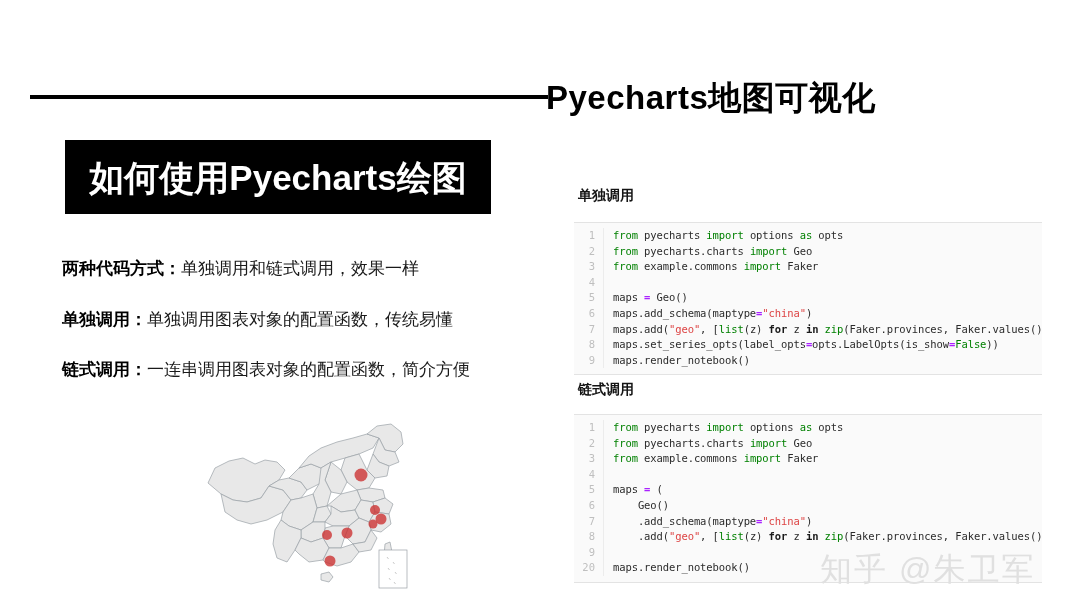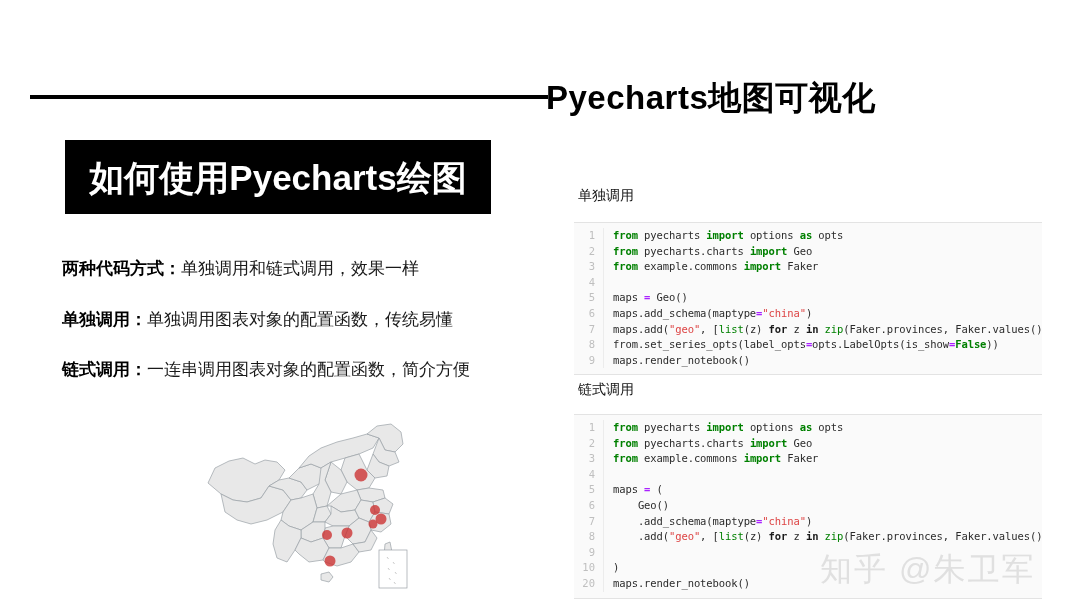--- a/index.html
+++ b/index.html
@@ -102,21 +102,21 @@
     font-weight: bold;
     letter-spacing: 0.5px;
     white-space: nowrap;
     color: #000;
   }
 
   .section-heading {
     position: absolute;
     left: 38px;
     font-size: 14px;
-    font-weight: normal;
+    font-weight: bold;
     color: #141414;
     white-space: nowrap;
   }
   #heading-0 { top: 187px; }
   #heading-1 { top: 381px; }
 
   .code-block {
     position: absolute;
     left: 34px;
     width: 468px;
@@ -154,21 +154,21 @@
     align-self: stretch;
     background: #ececec;
   }
   .cd {
     padding-left: 9px;
     font-family: "DejaVu Sans Mono", "Liberation Mono", monospace;
     font-size: 10.5px;
     color: #2b2b2b;
     letter-spacing: -0.1px;
   }
-  .kw   { color: #008000; font-weight: bold; }
+  .kw   { color: #008000; font-weight: normal; }
   .kw2  { color: #1a1a1a; font-weight: bold; }
   .bi   { color: #008000; }
   .str  { color: #dd4444; }
   .op   { color: #aa22ff; font-weight: bold; }
 
   
   #watermark {
     position: absolute;
     left: 820px;
     top: 548px;
@@ -291,34 +291,33 @@
 
   <div class="section-heading" id="heading-0">单独调用</div>
   <div class="code-block" id="code-block-0">
       <div class="code-row"><span class="ln">1</span><span class="code-gutter-line"></span><span class="cd"><span class="kw">from </span><span>pyecharts </span><span class="kw">import </span><span>options </span><span class="kw">as </span><span>opts</span></span></div>
       <div class="code-row"><span class="ln">2</span><span class="code-gutter-line"></span><span class="cd"><span class="kw">from </span><span>pyecharts.charts </span><span class="kw">import </span><span>Geo</span></span></div>
       <div class="code-row"><span class="ln">3</span><span class="code-gutter-line"></span><span class="cd"><span class="kw">from </span><span>example.commons </span><span class="kw">import </span><span>Faker</span></span></div>
       <div class="code-row"><span class="ln">4</span><span class="code-gutter-line"></span><span class="cd">&nbsp;</span></div>
       <div class="code-row"><span class="ln">5</span><span class="code-gutter-line"></span><span class="cd"><span>maps </span><span class="op">=</span><span> Geo()</span></span></div>
       <div class="code-row"><span class="ln">6</span><span class="code-gutter-line"></span><span class="cd"><span>maps.add_schema(maptype</span><span class="op">=</span><span class="str">"china"</span><span>)</span></span></div>
       <div class="code-row"><span class="ln">7</span><span class="code-gutter-line"></span><span class="cd"><span>maps.add(</span><span class="str">"geo"</span><span>, [</span><span class="bi">list</span><span>(z) </span><span class="kw2">for</span><span> z </span><span class="kw2">in</span><span> </span><span class="bi">zip</span><span>(Faker.provinces, Faker.values())])</span></span></div>
-      <div class="code-row"><span class="ln">8</span><span class="code-gutter-line"></span><span class="cd"><span>from.set_series_opts(label_opts</span><span class="op">=</span><span>opts.LabelOpts(is_show</span><span class="op">=</span><span class="kw">False</span><span>))</span></span></div>
+      <div class="code-row"><span class="ln">8</span><span class="code-gutter-line"></span><span class="cd"><span>maps.set_series_opts(label_opts</span><span class="op">=</span><span>opts.LabelOpts(is_show</span><span class="op">=</span><span class="kw">False</span><span>))</span></span></div>
       <div class="code-row"><span class="ln">9</span><span class="code-gutter-line"></span><span class="cd"><span>maps.render_notebook()</span></span></div>
     </div>
 
   <div class="section-heading" id="heading-1">链式调用</div>
   <div class="code-block" id="code-block-1">
       <div class="code-row"><span class="ln">1</span><span class="code-gutter-line"></span><span class="cd"><span class="kw">from </span><span>pyecharts </span><span class="kw">import </span><span>options </span><span class="kw">as </span><span>opts</span></span></div>
       <div class="code-row"><span class="ln">2</span><span class="code-gutter-line"></span><span class="cd"><span class="kw">from </span><span>pyecharts.charts </span><span class="kw">import </span><span>Geo</span></span></div>
       <div class="code-row"><span class="ln">3</span><span class="code-gutter-line"></span><span class="cd"><span class="kw">from </span><span>example.commons </span><span class="kw">import </span><span>Faker</span></span></div>
       <div class="code-row"><span class="ln">4</span><span class="code-gutter-line"></span><span class="cd">&nbsp;</span></div>
       <div class="code-row"><span class="ln">5</span><span class="code-gutter-line"></span><span class="cd"><span>maps </span><span class="op">=</span><span> (</span></span></div>
       <div class="code-row"><span class="ln">6</span><span class="code-gutter-line"></span><span class="cd"><span>    Geo()</span></span></div>
       <div class="code-row"><span class="ln">7</span><span class="code-gutter-line"></span><span class="cd"><span>    .add_schema(maptype</span><span class="op">=</span><span class="str">"china"</span><span>)</span></span></div>
       <div class="code-row"><span class="ln">8</span><span class="code-gutter-line"></span><span class="cd"><span>    .add(</span><span class="str">"geo"</span><span>, [</span><span class="bi">list</span><span>(z) </span><span class="kw2">for</span><span> z </span><span class="kw2">in</span><span> </span><span class="bi">zip</span><span>(Faker.provinces, Faker.values())])</span></span></div>
       <div class="code-row"><span class="ln">9</span><span class="code-gutter-line"></span></div>
-      <div class="code-row"><span class="ln">10</span><span class="code-gutter-line"></span><span class="cd"><span>)</span></span></div>
       <div class="code-row"><span class="ln">20</span><span class="code-gutter-line"></span><span class="cd"><span>maps.render_notebook()</span></span></div>
     </div>
 
 </div>
 
 <div id="watermark">知乎 @朱卫军</div>
 
 </body></html>

